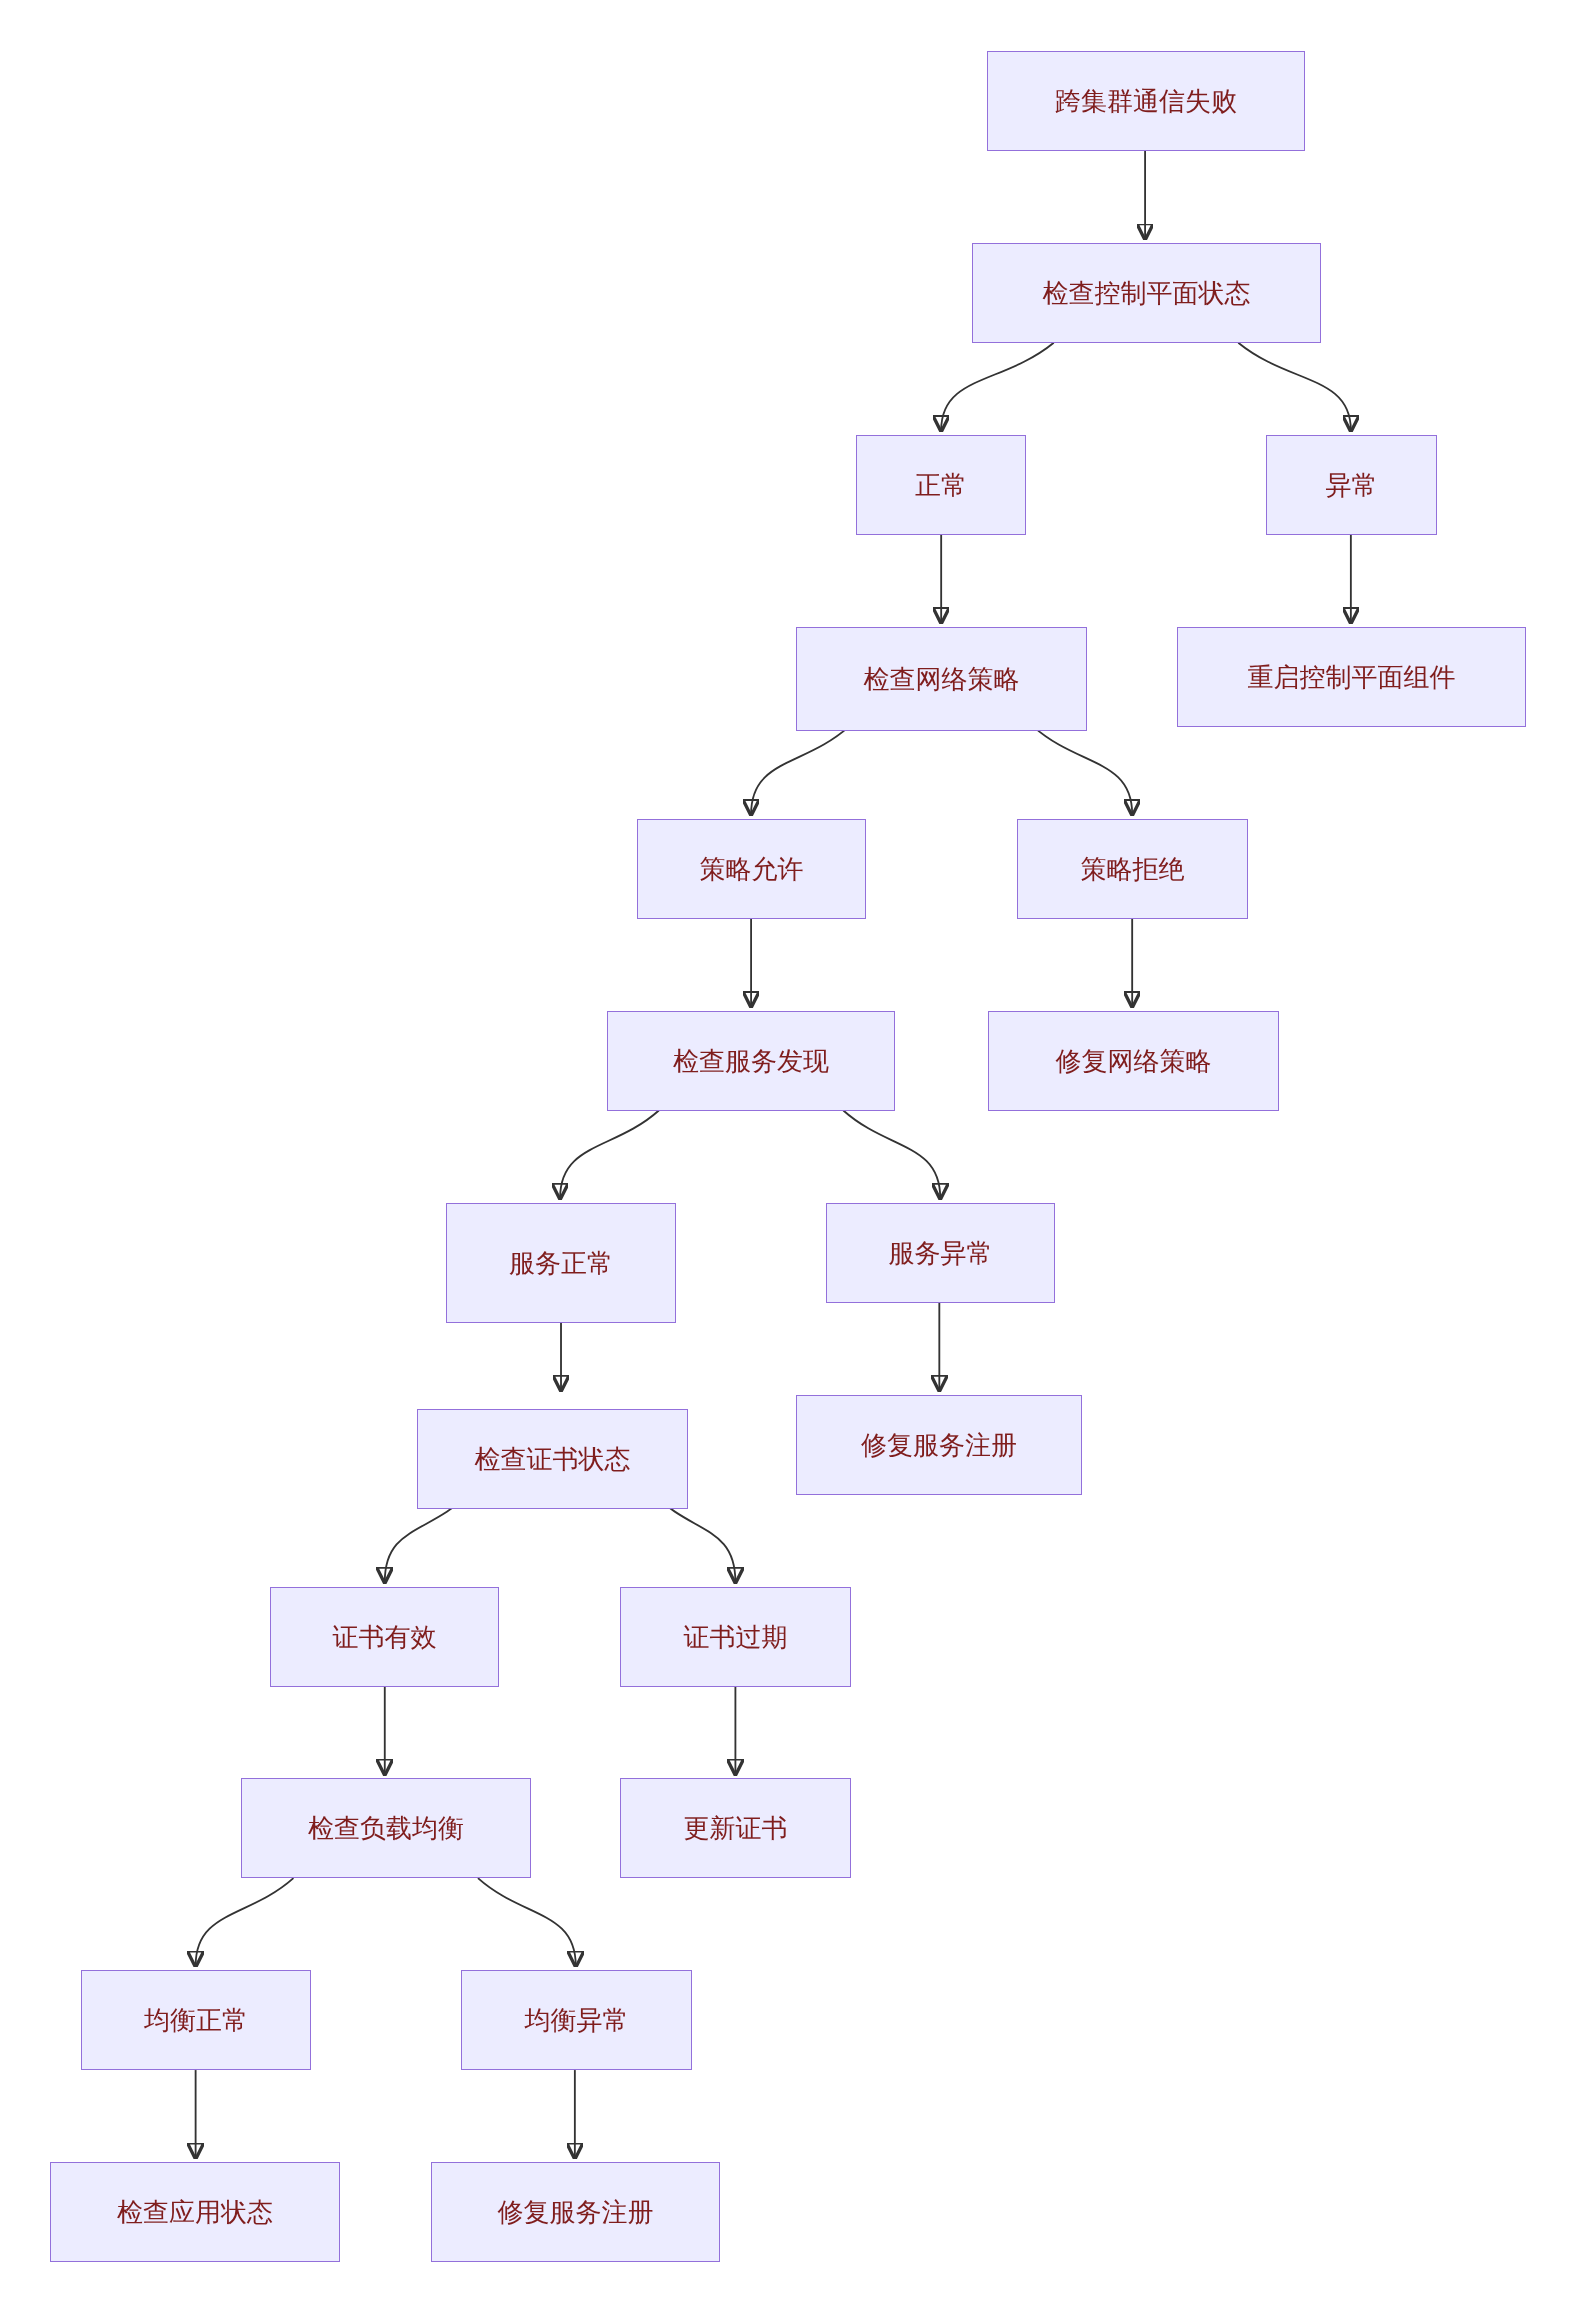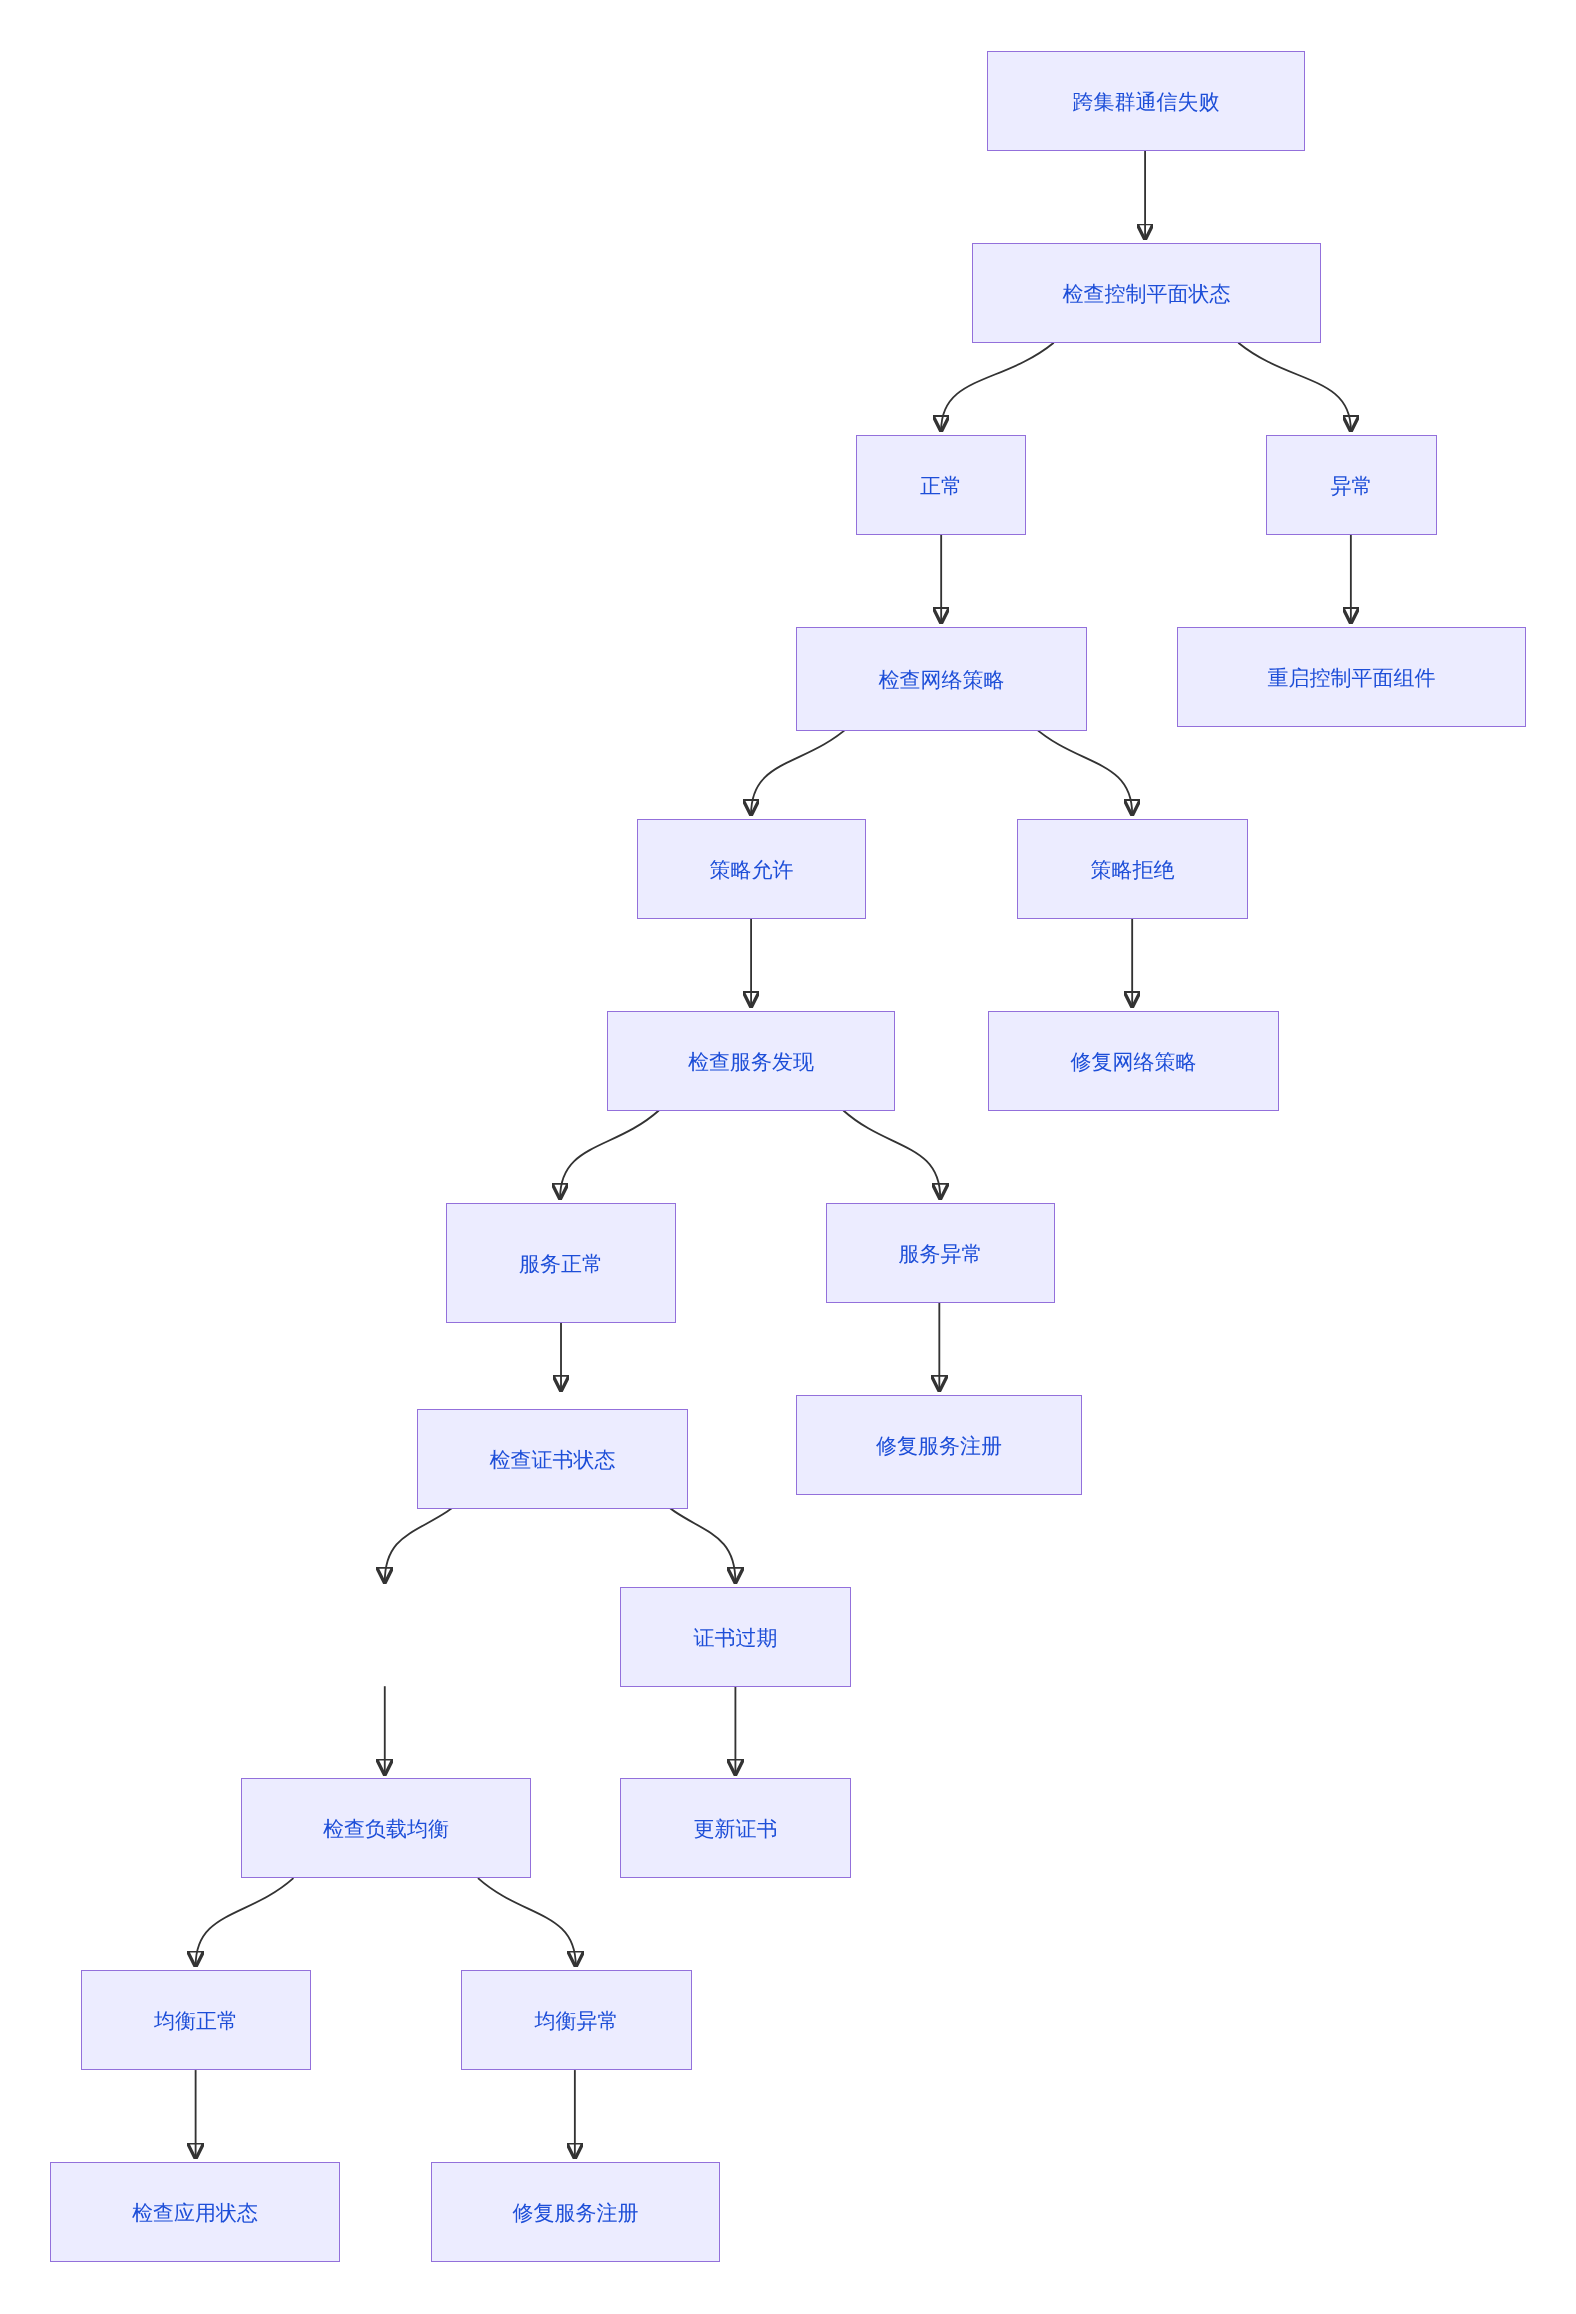--- a/index.html
+++ b/index.html
@@ -27,22 +27,22 @@
   .edges path {
     fill: none;
     stroke: #333333;
     stroke-width: 2px;
   }
   .node {
     position: absolute;
     box-sizing: border-box;
     background: #ececff;
     border: 1.8px solid #9370db;
-    color: #1d4ed8;
-    font-size: 21px;
+    color: #7f1d1d;
+    font-size: 26px;
     line-height: 1;
     display: flex;
     align-items: center;
     justify-content: center;
     text-align: center;
     white-space: nowrap;
   }
 </style>
 </head>
 <body>
@@ -87,20 +87,21 @@
   <div class="node" style="left:796px;  top:627px;  width:291px; height:104px;">检查网络策略</div>
   <div class="node" style="left:1177px; top:627px;  width:349px; height:100px;">重启控制平面组件</div>
   <div class="node" style="left:637px;  top:819px;  width:229px; height:100px;">策略允许</div>
   <div class="node" style="left:1017px; top:819px;  width:231px; height:100px;">策略拒绝</div>
   <div class="node" style="left:607px;  top:1011px; width:288px; height:100px;">检查服务发现</div>
   <div class="node" style="left:988px; top:1011px; width:291px; height:100px;">修复网络策略</div>
   <div class="node" style="left:446px;  top:1203px; width:230px; height:120px;">服务正常</div>
   <div class="node" style="left:826px;  top:1203px; width:229px; height:100px;">服务异常</div>
   <div class="node" style="left:417px;  top:1409px; width:271px; height:100px;">检查证书状态</div>
   <div class="node" style="left:796px;  top:1395px; width:286px; height:100px;">修复服务注册</div>
+  <div class="node" style="left:270px;  top:1587px; width:229px; height:100px;">证书有效</div>
   <div class="node" style="left:620px;  top:1587px; width:231px; height:100px;">证书过期</div>
   <div class="node" style="left:241px;  top:1778px; width:290px; height:100px;text-align:right;">检查负载均衡</div>
   <div class="node" style="left:620px;  top:1778px; width:231px; height:100px;">更新证书</div>
   <div class="node" style="left:81px;   top:1970px; width:230px; height:100px;">均衡正常</div>
   <div class="node" style="left:461px;  top:1970px; width:231px; height:100px;">均衡异常</div>
   <div class="node" style="left:50px;   top:2162px; width:290px; height:100px;">检查应用状态</div>
   <div class="node" style="left:431px;  top:2162px; width:289px; height:100px;">修复服务注册</div>
 
 </div>
 

